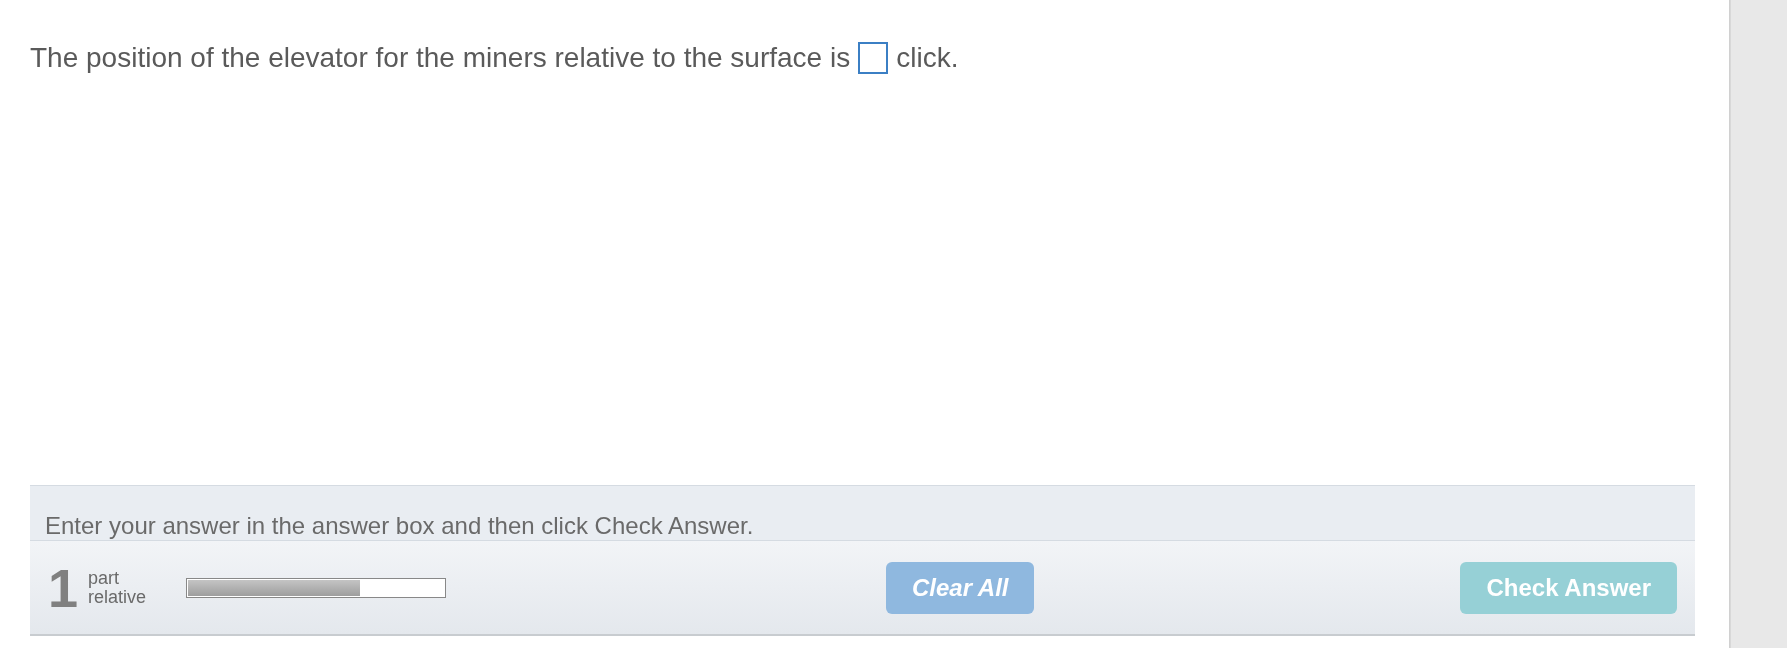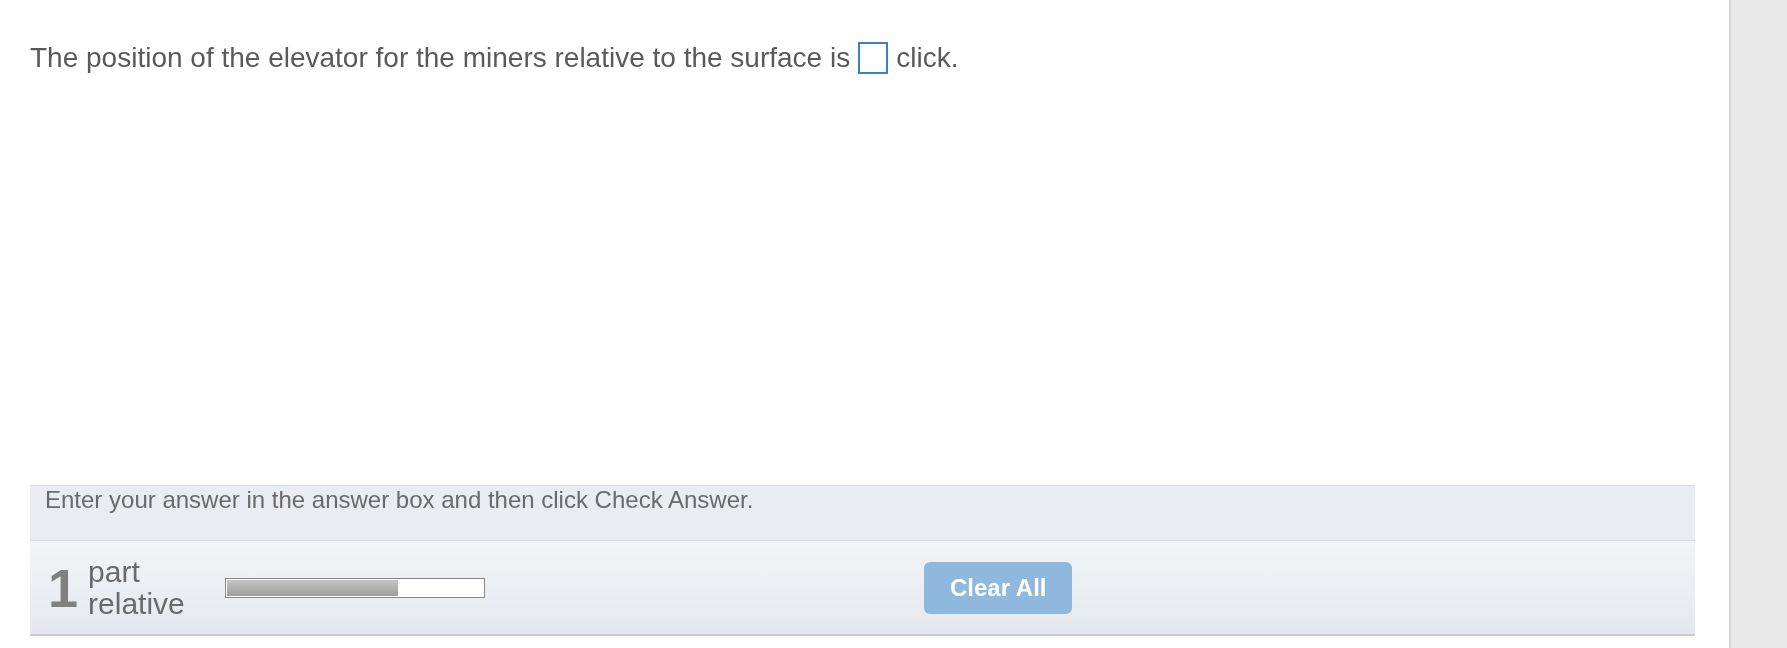--- a/index.html
+++ b/index.html
@@ -65,21 +65,21 @@
     .instruction-bar {
       position: absolute;
       left: 30px;
       width: 1665px;
       top: 485px;
       height: 56px;
       background: #e9edf2;
       border-top: 1px solid #d5dbe2;
       border-bottom: 1px solid #d5dbe2;
       display: flex;
-      align-items: flex-start;
+      align-items: flex-end;
       padding-left: 15px;
       font-size: 24px;
       color: #6a6a6a;
     }
     .footer-bar {
       position: absolute;
       left: 30px;
       width: 1665px;
       top: 541px;
       height: 95px;
@@ -94,21 +94,21 @@
       align-items: center;
       gap: 10px;
     }
     .big-one {
       font-size: 54px;
       font-weight: 700;
       color: #808080;
       line-height: 1;
     }
     .parts-text {
-      font-size: 30px;
+      font-size: 18px;
       color: #6a6a6a;
       line-height: 1.05;
     }
     .progress-box {
       margin-left: 30px;
       width: 260px;
       height: 20px;
       border: 1px solid #888;
       background: #fff;
       position: relative;
@@ -128,21 +128,22 @@
       color: #fff;
       padding: 12px 26px;
       cursor: pointer;
       font-family: inherit;
     }
     .btn-clear {
       background: #8fb8df;
       margin-left: auto;
       margin-right: 16px;
       position: absolute;
-      left: 894px;
+      left: 856px;
+      font-style: italic;
     }
     .btn-check {
       background: #96d0d6;
       position: absolute;
       right: 18px;
     }
   </style>
 </head>
 <body>
 
@@ -169,17 +170,18 @@
         <div>part</div>
         <div>relative</div>
       </div>
       <div class="progress-box">
         <div class="progress-fill" id="progress-fill" style="width: 171.52px;"></div>
       </div>
     </div>
 
     <button class="btn btn-clear">Clear All</button>
 
+    <button class="btn btn-check">Check Answer</button>
   </div>
 
 </div>
 
 <div class="right-gutter"></div>
 
 </body></html>

